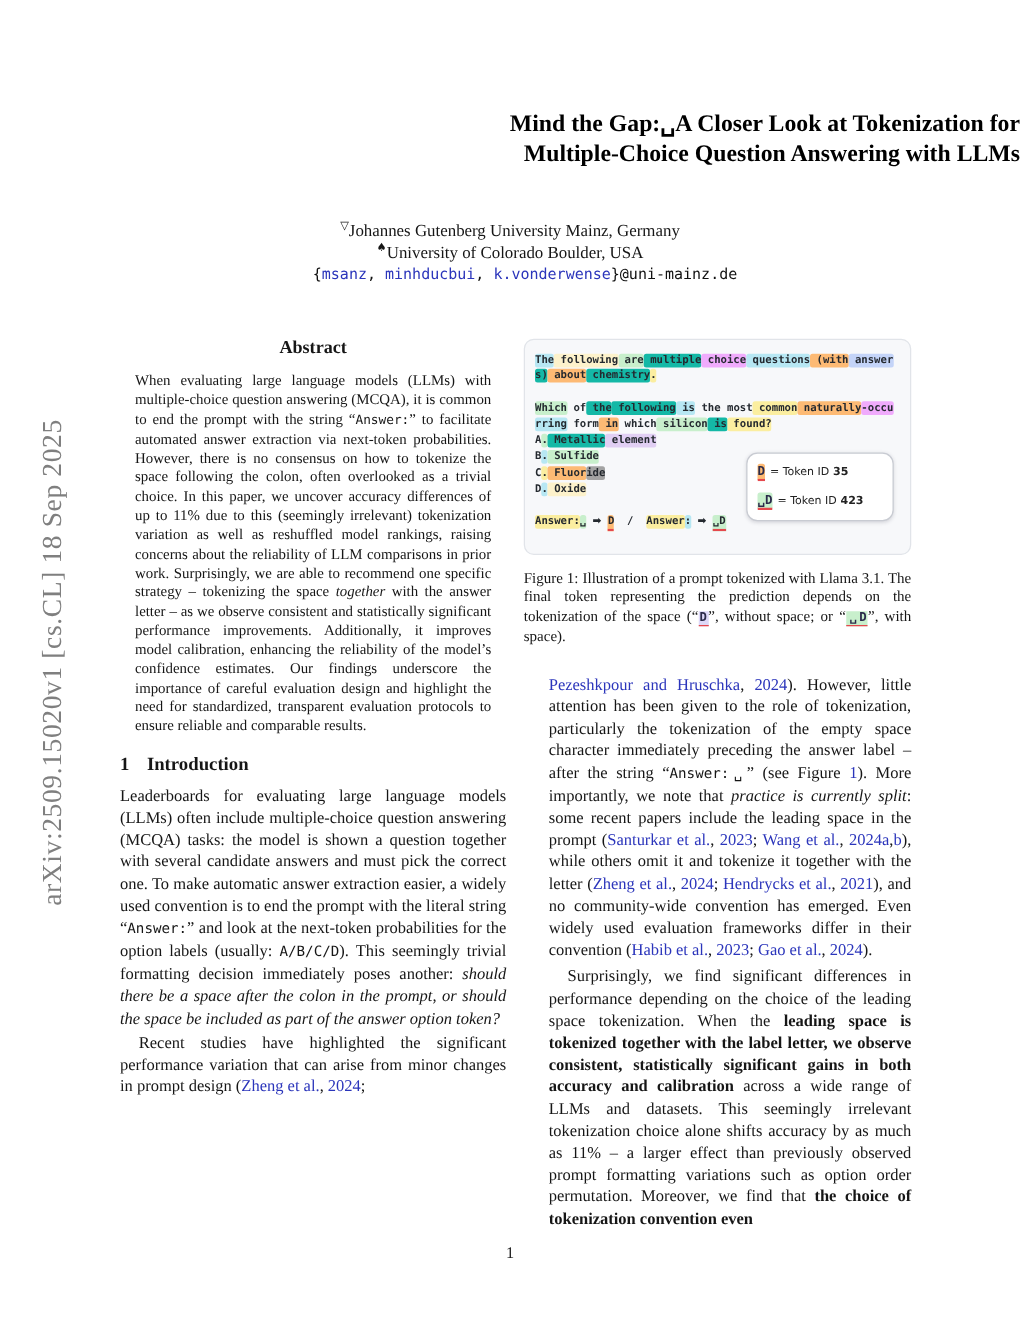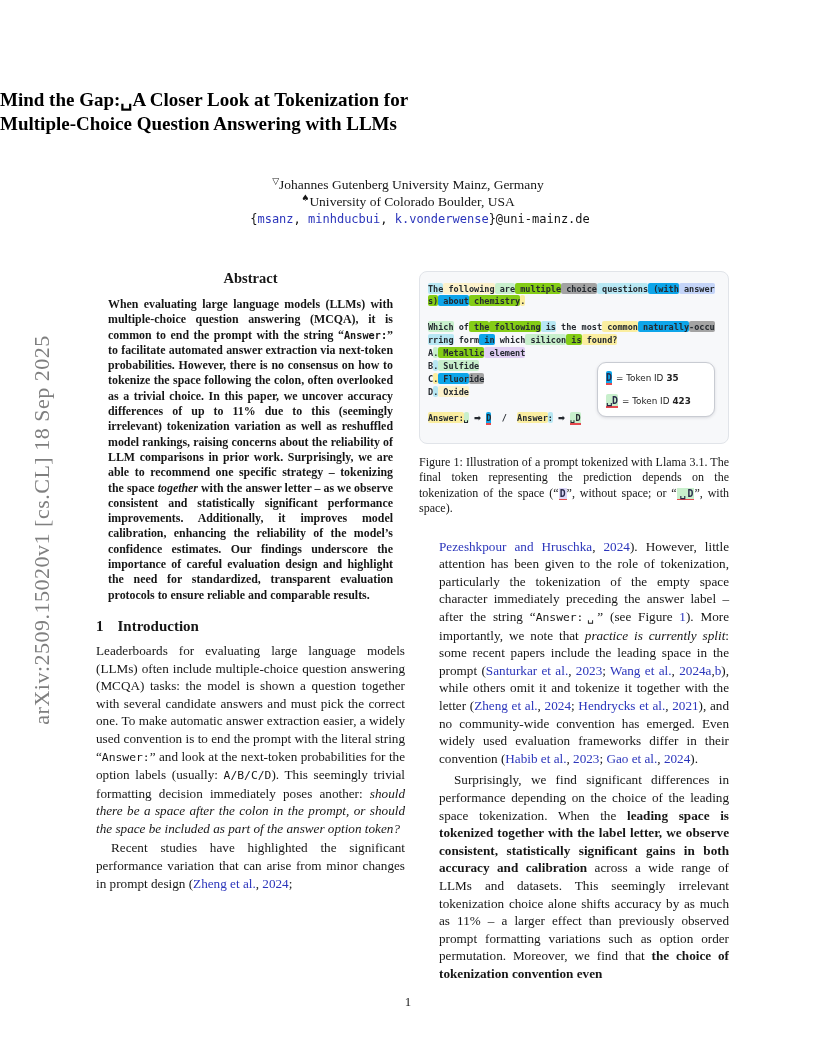--- a/index.html
+++ b/index.html
@@ -5,36 +5,36 @@
   html,body{margin:0;padding:0;background:#ffffff;}
   .page{position:relative;width:816px;height:1056px;background:#ffffff;overflow:hidden;
         font-family:"Liberation Serif",serif;color:#161616;}
 
   
   .watermark{position:absolute;top:530px;left:42px;white-space:nowrap;
     transform:translate(-50%,-50%) rotate(-90deg);
     font-family:"Liberation Serif",serif;font-size:22px;color:#7f7f7f;letter-spacing:.5px;}
 
   
-  .title{position:absolute;top:88px;left:0;right:0;text-align:left;
+  .title{position:absolute;top:88px;left:0;right:0;text-align:right;
     font-weight:bold;font-size:19px;line-height:24px;color:#000;}
   .authors{position:absolute;top:156px;left:0;right:0;text-align:center;
     font-weight:bold;font-size:13.5px;}
   .authors .author{margin:0 13px;white-space:nowrap;}
   .authors sup,.affils sup{font-family:"DejaVu Sans",sans-serif;font-size:9px;vertical-align:super;line-height:0;}
   .affils{position:absolute;top:177px;left:0;right:0;text-align:center;font-size:13.5px;line-height:16.5px;}
   .email{position:absolute;top:212px;left:0;right:0;text-align:center;
     font-family:"DejaVu Sans Mono",monospace;font-size:12px;color:#111;padding-left:24px;}
 
   
   .col-left{position:absolute;left:96px;top:268px;width:309px;}
   .col-right{position:absolute;left:419px;top:271px;width:310px;}
 
   .abs-head{text-align:center;font-weight:bold;font-size:14.5px;margin:2px 0 10px 0;}
-  .abs-body{margin:4px 12px;text-align:justify;font-size:11.9px;line-height:15.3px;font-weight:bold;}
+  .abs-body{margin:4px 12px;text-align:justify;font-size:11.9px;line-height:15.3px;}
 
   .sec-head{margin-top:15px;font-weight:bold;font-size:15px;}
   .sec-head .sec-num{margin-right:14px;}
   .body-par{margin:0;text-align:justify;font-size:13.2px;line-height:17.6px;}
   .body-par+.body-par{margin-top:2px;}
   .indent{text-indent:15px;}
 
   .s-i{font-style:italic;}
   .s-b{font-weight:bold;}
   .s-m{font-family:"DejaVu Sans Mono",monospace;font-size:.86em;}
@@ -44,22 +44,22 @@
   .s-chipD{background:#ddd8f8;}
   .s-chipSD{background:#c8efcc;}
 
   
   .fig{position:relative;width:310px;height:173px;box-sizing:border-box;
     background:#f7f8fa;border:1px solid #e1e4e9;border-radius:8px;padding:10px 8px;}
   .code-line{white-space:pre;font-family:"DejaVu Sans Mono",monospace;font-weight:bold;
     font-size:8.5px;line-height:12.9px;color:#24292f;}
   .tok{border-radius:2px;padding:.5px 0;}
   .tok-cyan{background:#b7e7f3}.tok-cream{background:#fdf2cb}.tok-yellow{background:#fbeea0}
-  .tok-green{background:#c8efcc}.tok-pink{background:#84cc16}.tok-peach{background:#a3a3a3}
-  .tok-lavender{background:#0ea5e9}.tok-blue{background:#c4d4f8}.tok-purple{background:#e1cff3}
+  .tok-green{background:#c8efcc}.tok-pink{background:#14b8a6}.tok-peach{background:#f0abfc}
+  .tok-lavender{background:#fdba74}.tok-blue{background:#c4d4f8}.tok-purple{background:#e1cff3}
   .tok-lime{background:#a3a3a3}.tok-none{background:transparent}
   .tok-arrow{background:transparent;font-family:"DejaVu Sans",sans-serif;}
   .tok-u{border-bottom:2px solid #e5484d;border-radius:2px 2px 0 0;}
 
   .legend{position:absolute;right:13px;bottom:26px;width:118px;box-sizing:border-box;
     background:#ffffff;border:1px solid #c8cbd2;border-radius:9px;padding:8px 8px;
     box-shadow:0 1px 3px rgba(40,40,60,.15);display:flex;flex-direction:column;gap:9px;}
   .legend-row{display:flex;align-items:center;font-family:"DejaVu Sans",sans-serif;
     font-size:8.8px;color:#222;}
   .legend-chip{font-family:"DejaVu Sans Mono",monospace;font-weight:bold;font-size:10px;color:#2a2a4a;}

